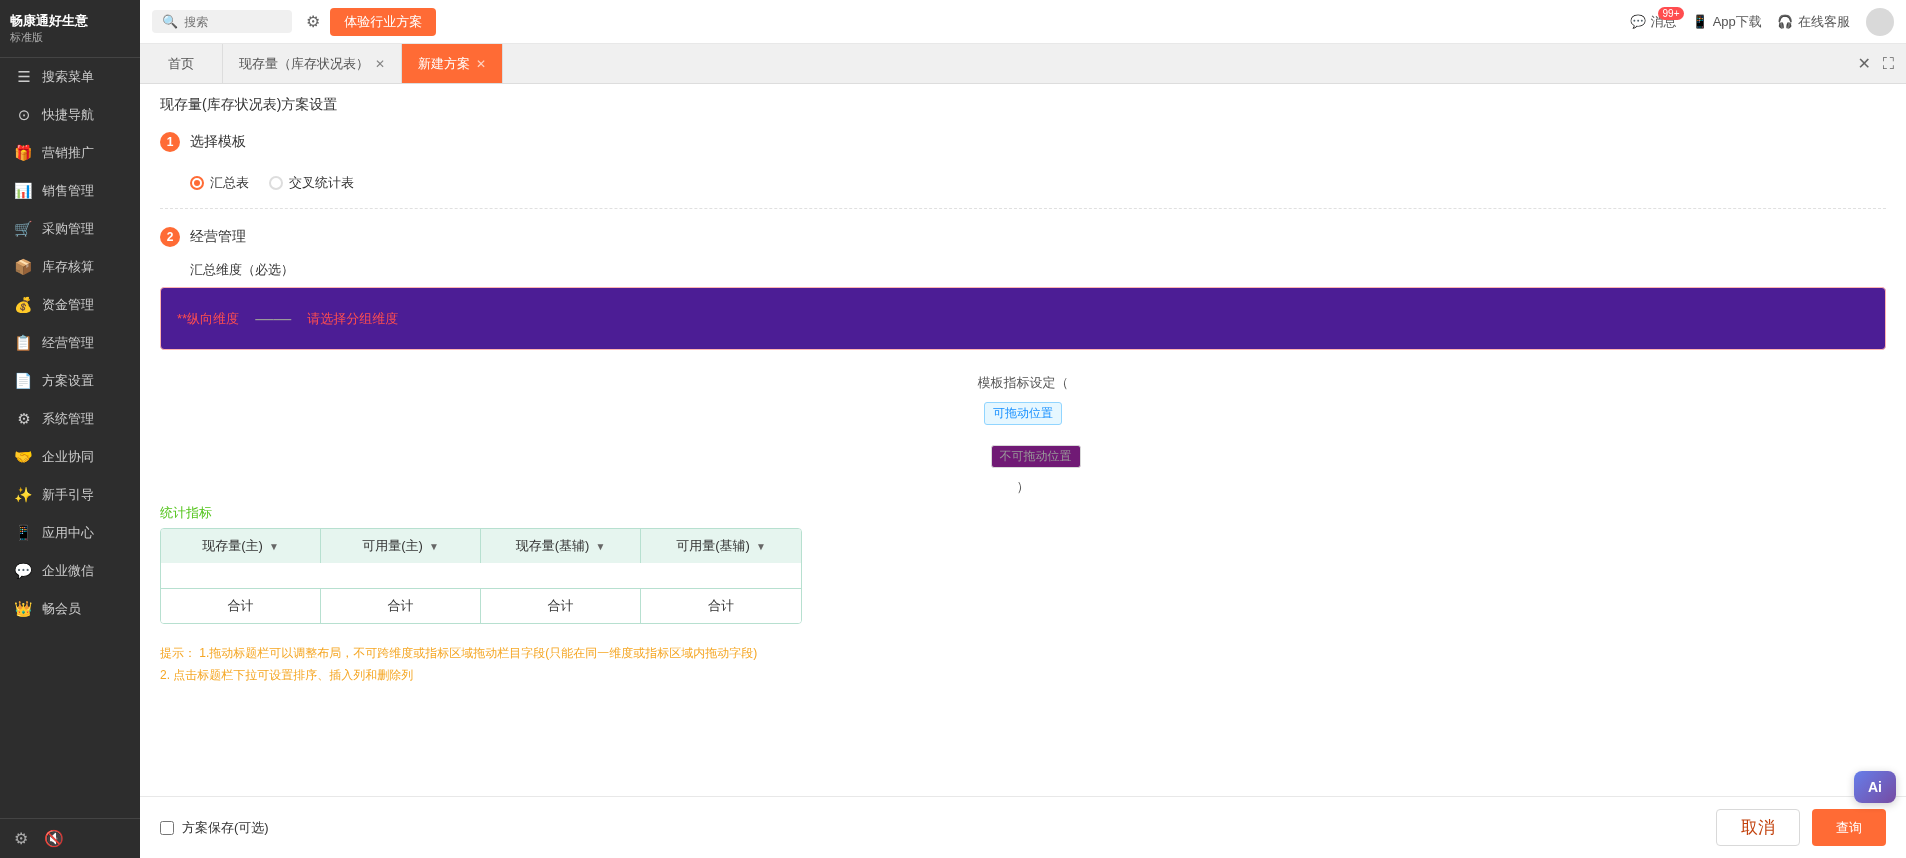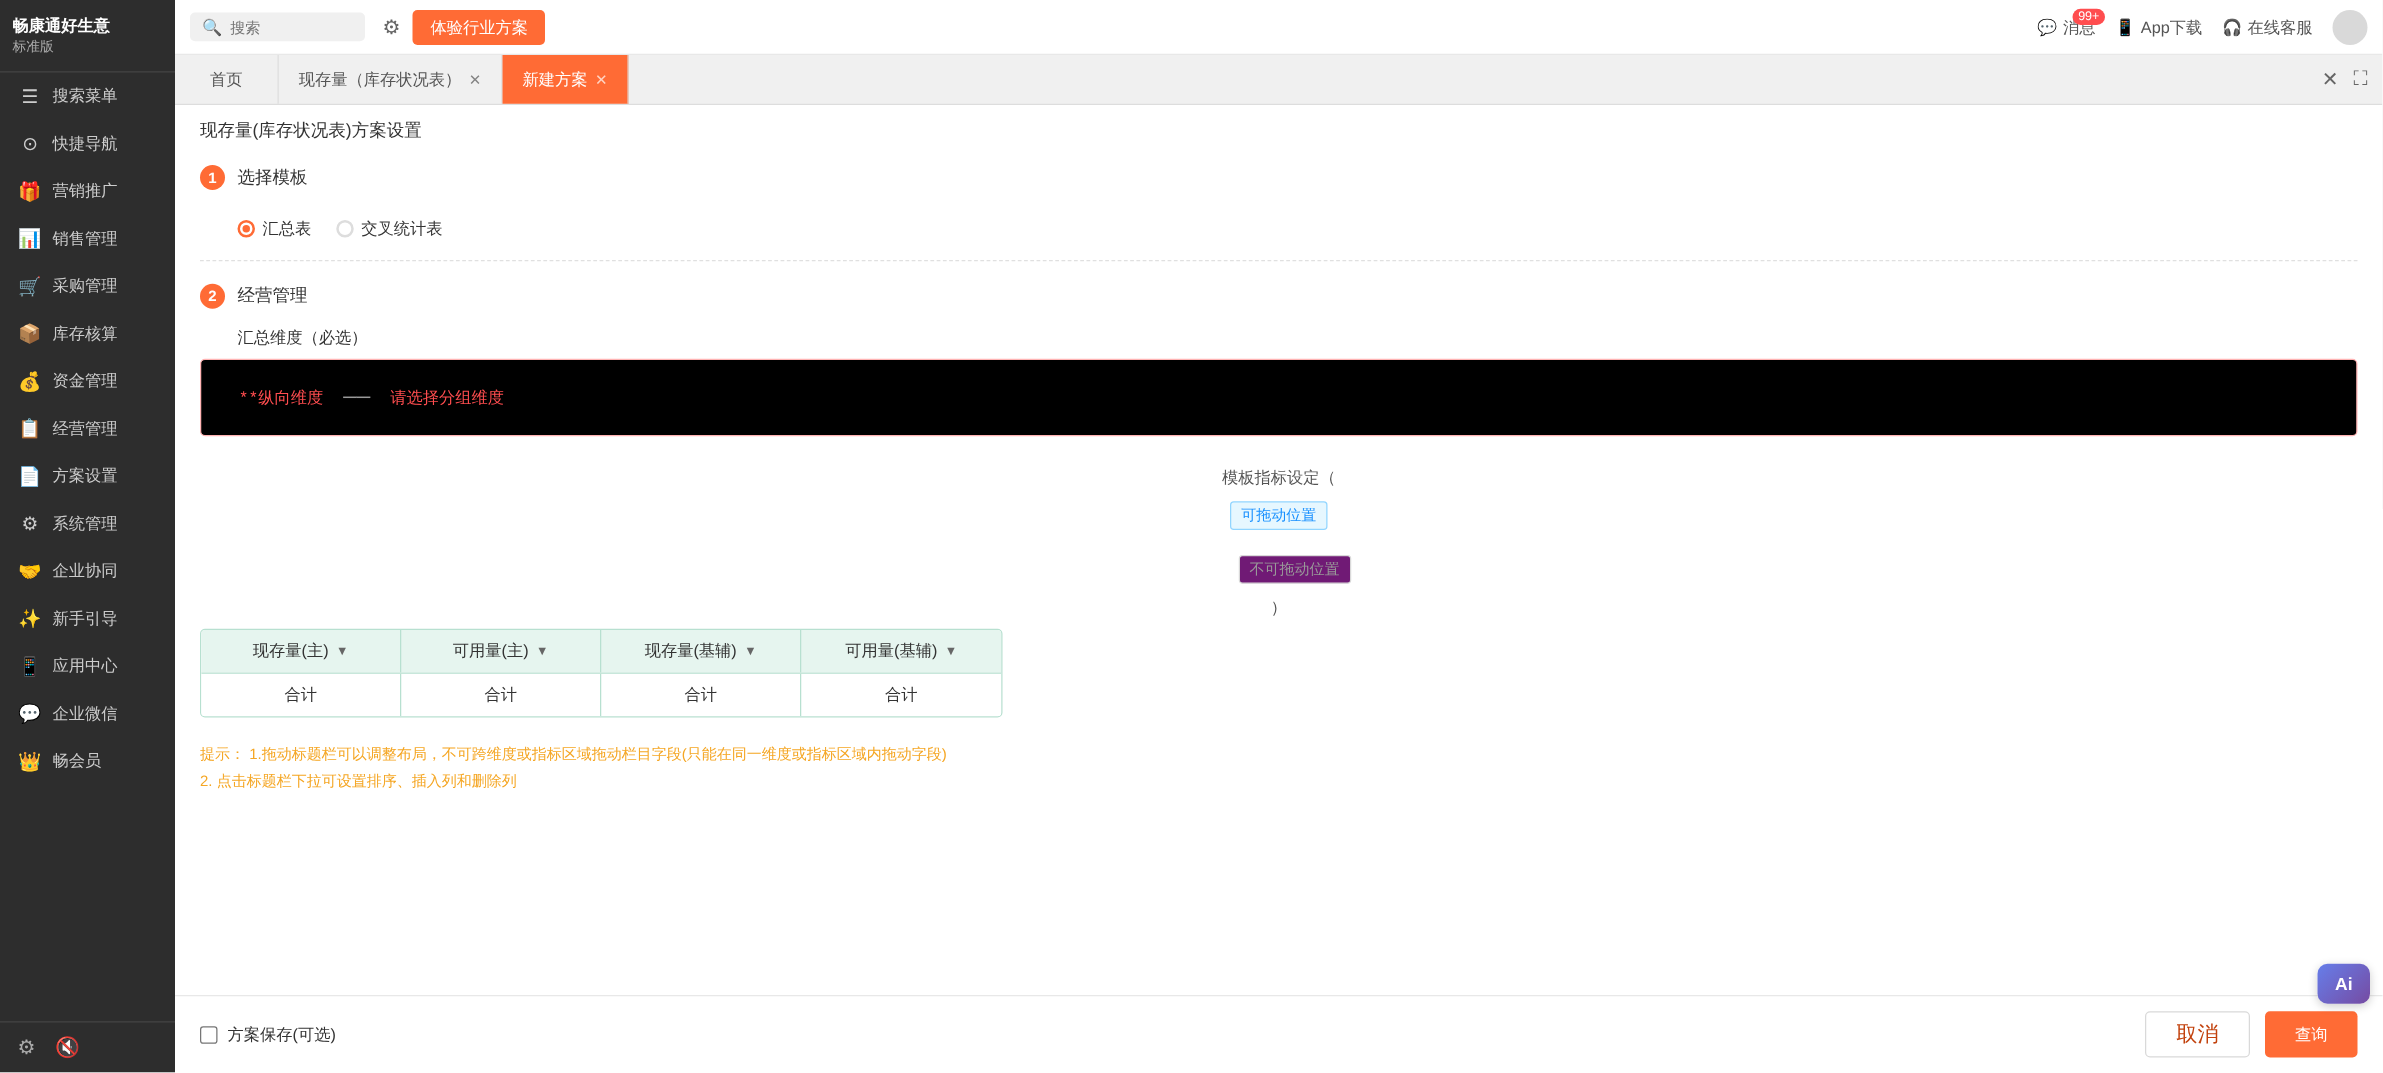--- a/index.html
+++ b/index.html
@@ -256,25 +256,24 @@
     }
     .sub-label {
       font-size: 13px;
       color: #333;
       padding: 4px 20px 8px 50px;
     }
 
     
     .dimension-area {
       margin: 0 20px 16px;
-      background: #000000;
+      background: #4c1d95;
       border: 1px solid #ffb3b3;
       border-radius: 4px;
-      padding: 20px 30px;
-      font-family: Liberation Mono, monospace;
+      padding: 20px 16px;
     }
     .dimension-row {
       display: flex;
       align-items: center;
       gap: 16px;
     }
     .dimension-label {
       color: #ff4d4f;
       font-size: 13px;
     }
@@ -349,20 +348,21 @@
       align-items: center;
       gap: 6px;
       min-width: 160px;
       justify-content: center;
     }
     .stats-header-cell:last-child { border-right: none; }
     .stats-body-row {
       display: flex;
       background: #fff;
       border-top: 1px solid #b7e0d0;
+      margin-top: 25px;
     }
     .stats-body-cell {
       padding: 8px 16px;
       font-size: 13px;
       color: #333;
       border-right: 1px solid #b7e0d0;
       min-width: 160px;
       text-align: center;
     }
     .stats-body-cell:last-child { border-right: none; }
@@ -608,20 +608,21 @@
 
       <div class="indicator-settings">
         <span>模板指标设定（</span>
         <span class="badge-blue">可拖动位置</span>
         <span> </span>
         <span class="badge-gray">不可拖动位置</span>
         <span>）</span>
       </div>
 
       <div class="stats-section">
+        <div class="stats-label">统计指标</div>
         <div class="stats-table">
           <div class="stats-header-row">
 
           <div class="stats-header-cell">
                 <span>现存量(主)</span>
                 <span class="dropdown-arrow">▼</span>
               </div>
               <div class="stats-header-cell">
                 <span>可用量(主)</span>
                 <span class="dropdown-arrow">▼</span>

